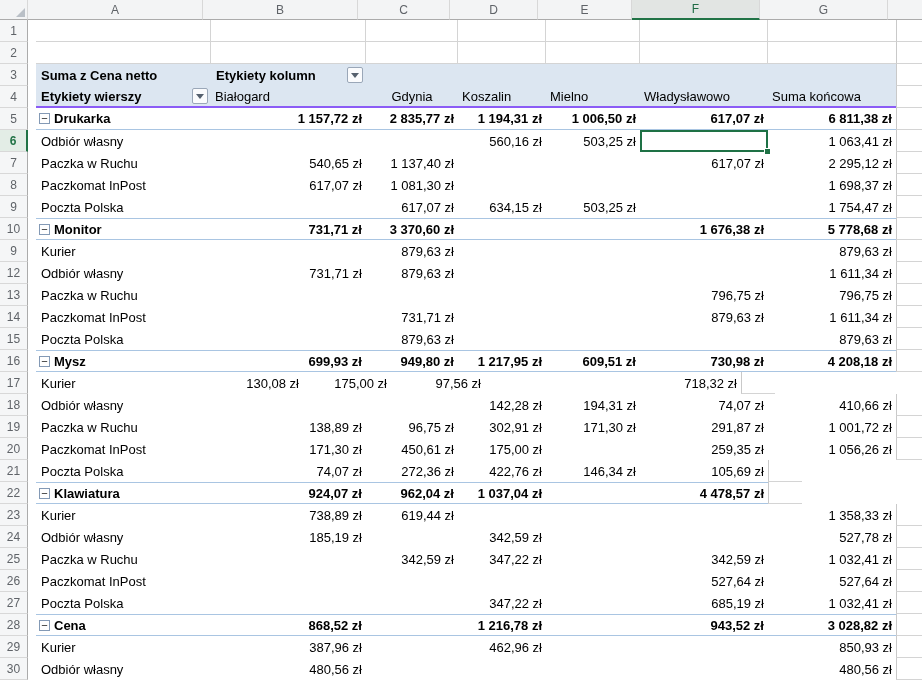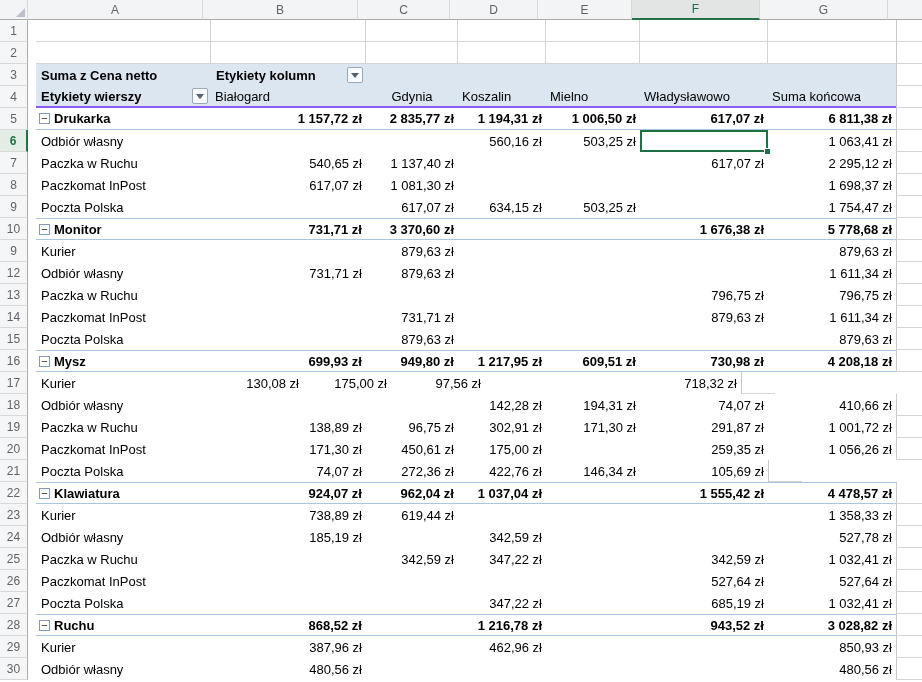--- a/index.html
+++ b/index.html
@@ -376,21 +376,20 @@
       </div>
       <div class="grow r22 sub">
         <div class="gc cw0 pv lbl subl">
           <span class="cbx">−</span>
           <span>Klawiatura</span>
         </div>
         <div class="gc cw1 pv val">924,07 zł</div>
         <div class="gc cw2 pv val">962,04 zł</div>
         <div class="gc cw3 pv val">1 037,04 zł</div>
         <div class="gc cw4 pv val"></div>
-        <div class="gc cw5 pv val">1 555,42 zł</div>
         <div class="gc cw6 pv val">4 478,57 zł</div>
         <div class="gc sliver slv"></div>
       </div>
       <div class="grow r23">
         <div class="gc cw0 pv lbl dtl">
           <span>Kurier</span>
         </div>
         <div class="gc cw1 pv val">738,89 zł</div>
         <div class="gc cw2 pv val">619,44 zł</div>
         <div class="gc cw3 pv val"></div>
@@ -443,21 +442,21 @@
         <div class="gc cw2 pv val"></div>
         <div class="gc cw3 pv val">347,22 zł</div>
         <div class="gc cw4 pv val"></div>
         <div class="gc cw5 pv val">685,19 zł</div>
         <div class="gc cw6 pv val">1 032,41 zł</div>
         <div class="gc sliver slv"></div>
       </div>
       <div class="grow r28 sub">
         <div class="gc cw0 pv lbl subl">
           <span class="cbx">−</span>
-          <span>Ruchu</span>
+          <span>Cena</span>
         </div>
         <div class="gc cw1 pv val">868,52 zł</div>
         <div class="gc cw2 pv val"></div>
         <div class="gc cw3 pv val">1 216,78 zł</div>
         <div class="gc cw4 pv val"></div>
         <div class="gc cw5 pv val">943,52 zł</div>
         <div class="gc cw6 pv val">3 028,82 zł</div>
         <div class="gc sliver slv"></div>
       </div>
       <div class="grow r29">

